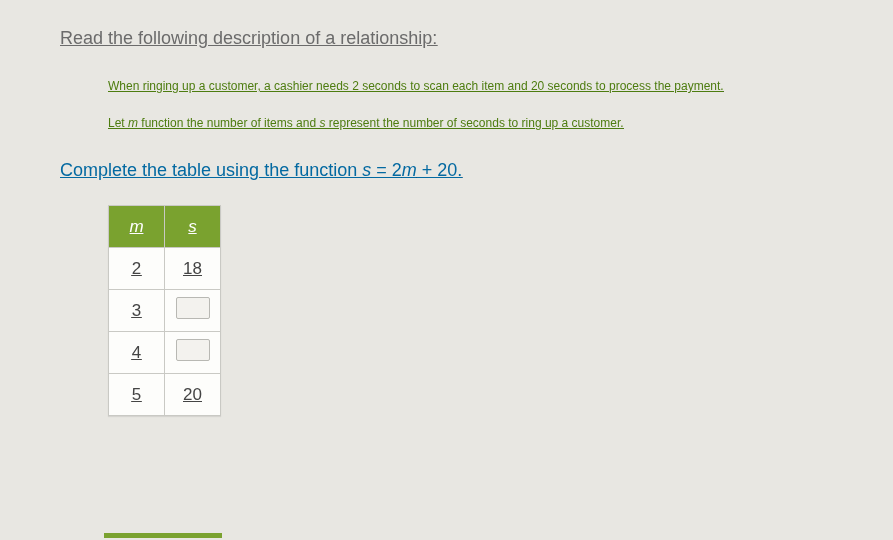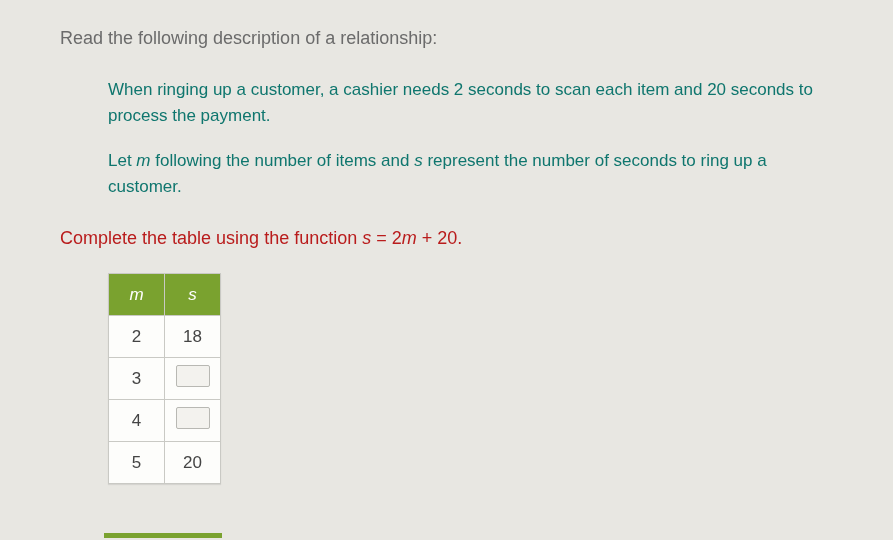--- a/index.html
+++ b/index.html
@@ -1,15 +1,15 @@
 <!DOCTYPE html>
 <html><head>
 <meta charset="utf-8">
 <style>
-  * { box-sizing: border-box; margin: 0; padding: 0; }
+  * { box-sizing: border-box; margin: 0; padding: 0; text-decoration: underline; }
   body {
     width: 893px;
     height: 540px;
     background: #e8e7e2;
     font-family: Arial, Helvetica, sans-serif;
     color: #4a4a4a;
     padding: 28px 60px 20px 60px;
     position: relative;
     overflow: hidden;
   }
@@ -17,29 +17,29 @@
     font-size: 18px;
     color: #6b6b6b;
     margin-bottom: 28px;
   }
   .description-block {
     margin-left: 48px;
     margin-right: 10px;
     margin-bottom: 28px;
   }
   .description-block p {
-    font-size: 17px;
+    font-size: 12px;
     line-height: 1.55;
-    color: #0f766e;
+    color: #4d7c0f;
     margin-bottom: 18px;
   }
   .italic-var { font-style: italic; }
   .task {
     font-size: 18px;
-    color: #b91c1c;
+    color: #0369a1;
     margin-bottom: 24px;
   }
   .table-wrap { margin-left: 48px; }
   table {
     border-collapse: collapse;
     background: #fdfdfb;
     box-shadow: 0 1px 1px rgba(0,0,0,0.08);
   }
   th, td {
     border: 1px solid #c9c9c4;
@@ -74,21 +74,21 @@
   }
 </style>
 </head>
 <body>
 
 <p class="intro">Read the following description of a relationship:</p>
 
 <div class="description-block">
   <p>When ringing up a customer, a cashier needs 2 seconds to scan each item and 20 seconds to process the payment.</p>
   <p>
-    <span>Let </span><span class="italic-var">m</span><span> following the number of items and </span><span class="italic-var">s</span><span> represent the number of seconds to ring up a customer.</span>
+    <span>Let </span><span class="italic-var">m</span><span> function the number of items and </span><span class="italic-var">s</span><span> represent the number of seconds to ring up a customer.</span>
   </p>
 </div>
 
 <p class="task">
   <span>Complete the table using the function </span><span class="italic-var">s</span><span> = 2</span><span class="italic-var">m</span><span> + 20.</span>
 </p>
 
 <div class="table-wrap">
   <table>
     <thead>

